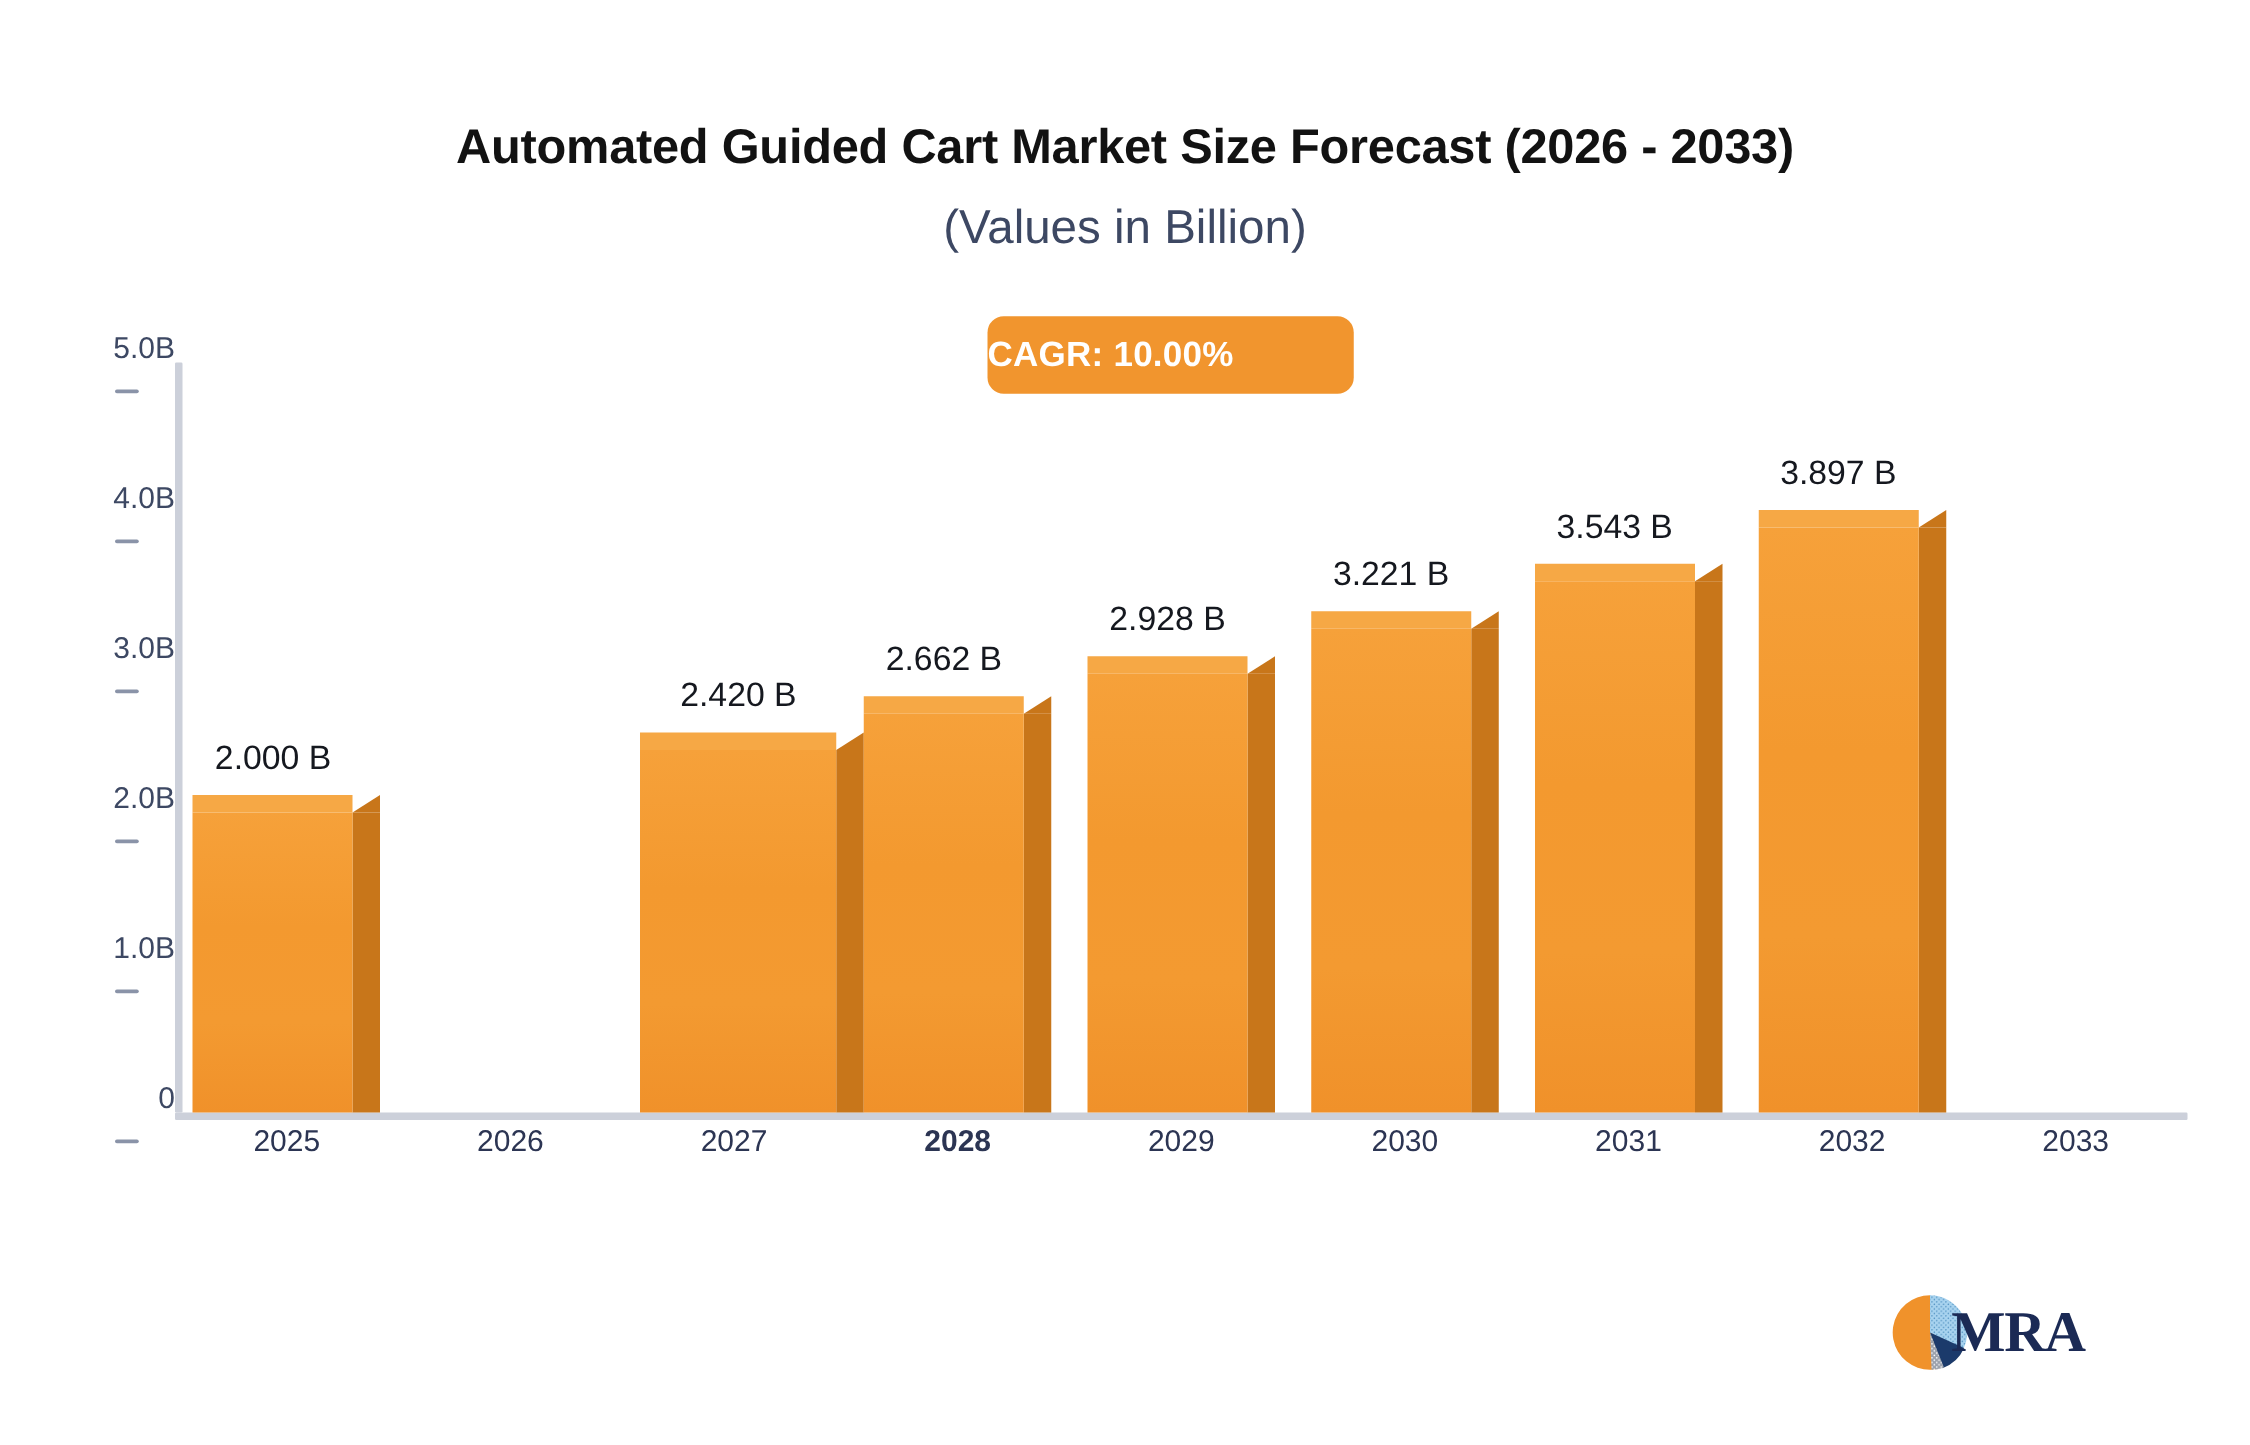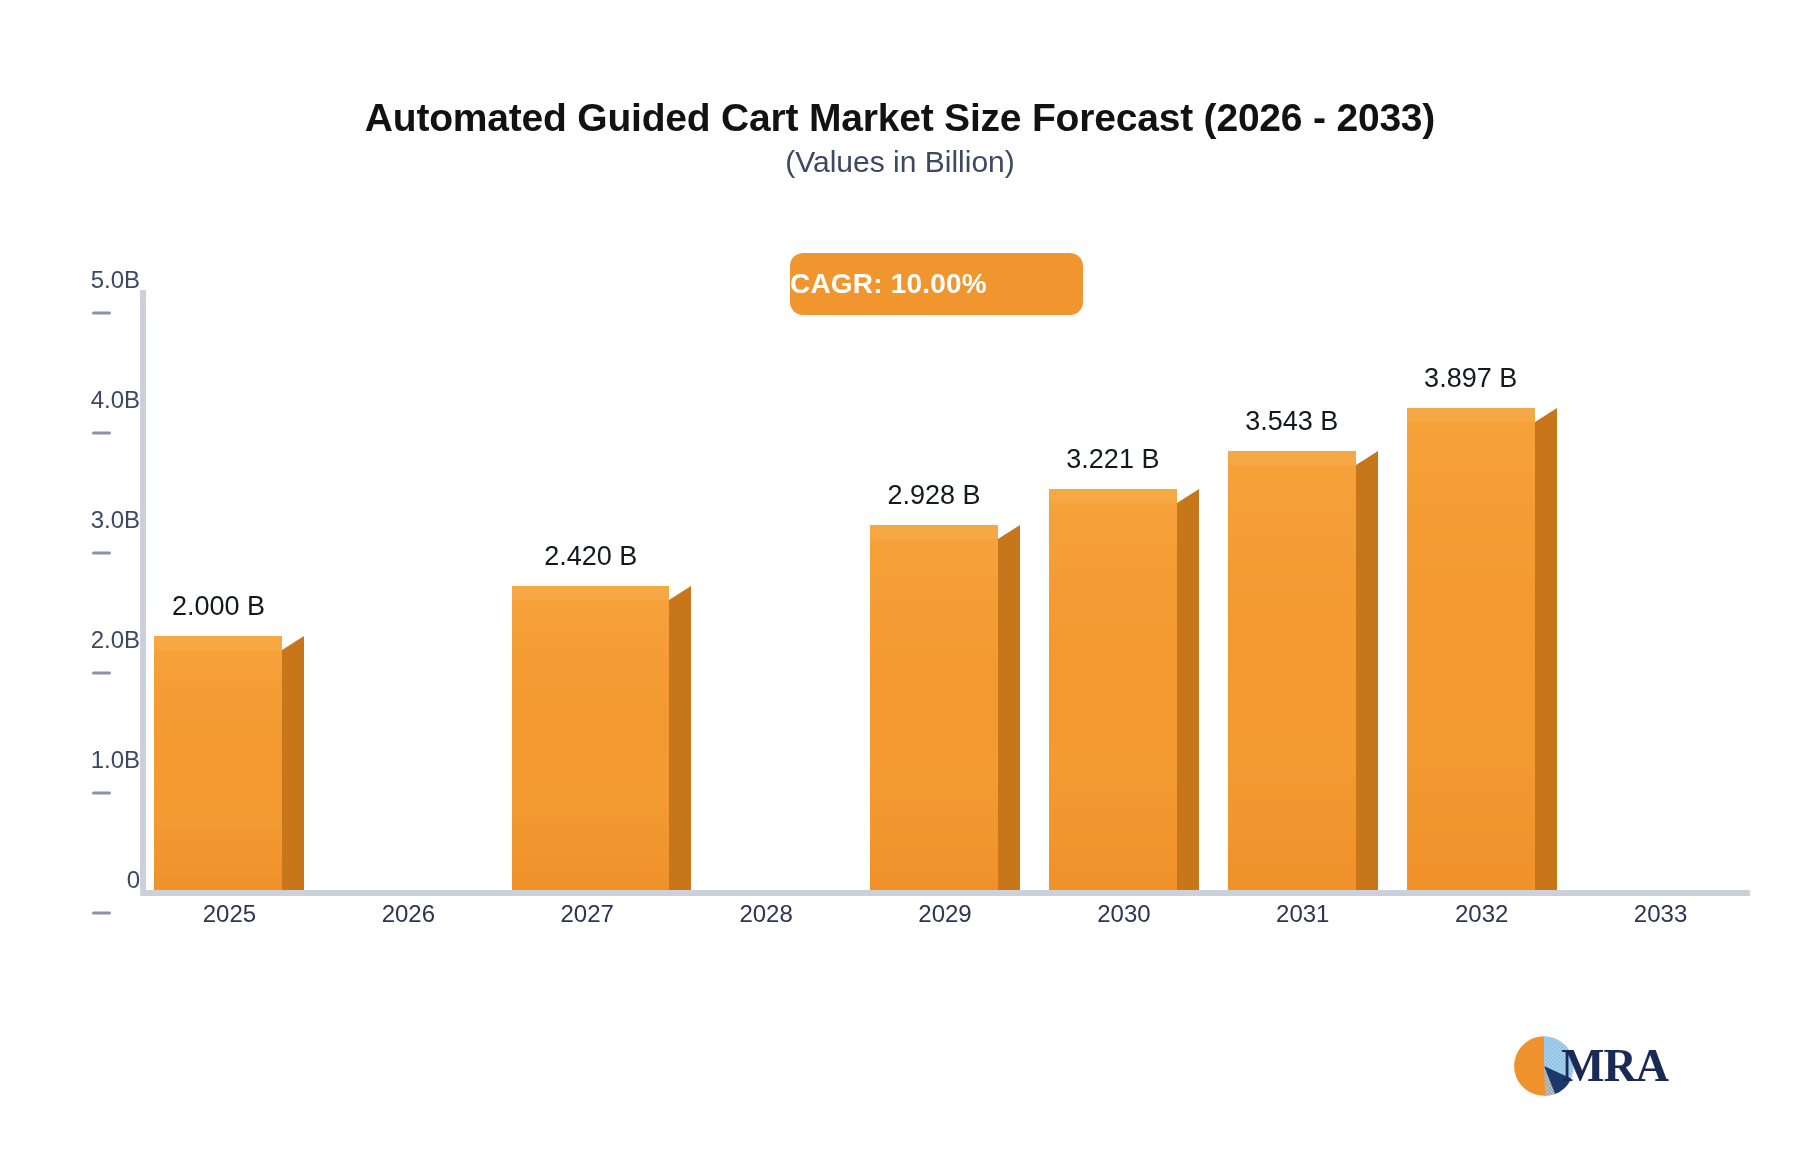--- a/index.html
+++ b/index.html
@@ -30,22 +30,22 @@
   }
   .chart-title {
     font-size: 39px;
     font-weight: bold;
     color: #121212;
     letter-spacing: -0.2px;
     line-height: 1.15;
     font-family: "Liberation Sans", sans-serif;
   }
   .chart-subtitle {
-    margin-top: 4px;
-    font-size: 30px;
+    margin-top: 20px;
+    font-size: 38px;
     color: #3d4863;
     font-family: "Liberation Sans", sans-serif;
   }
 
   
   .cagr-badge {
     position: absolute;
     top: 253px;
     left: 790px;
     width: 293px;
@@ -274,20 +274,26 @@
           <div class="bar-front" style="height: 240px;"></div>
           <div class="bar-top"></div>
           <div class="bar-label" style="bottom: 268px;">2.000 B</div>
         </div>
         <div class="bar-group" style="left: 372.222px; width: 136px; height: 290.4px; padding-left: 21px;">
           <div class="bar-side" style="height: 290.4px;"></div>
           <div class="bar-front" style="height: 290.4px;"></div>
           <div class="bar-top"></div>
           <div class="bar-label" style="bottom: 318.4px;">2.420 B</div>
         </div>
+        <div class="bar-group" style="left: 551.111px; width: 128px; height: 319.44px;">
+          <div class="bar-side" style="height: 319.44px;"></div>
+          <div class="bar-front" style="height: 319.44px;"></div>
+          <div class="bar-top"></div>
+          <div class="bar-label" style="bottom: 347.44px;">2.662 B</div>
+        </div>
         <div class="bar-group" style="left: 730px; width: 128px; height: 351.36px;">
           <div class="bar-side" style="height: 351.36px;"></div>
           <div class="bar-front" style="height: 351.36px;"></div>
           <div class="bar-top"></div>
           <div class="bar-label" style="bottom: 379.36px;">2.928 B</div>
         </div>
         <div class="bar-group" style="left: 908.889px; width: 128px; height: 386.52px;">
           <div class="bar-side" style="height: 386.52px;"></div>
           <div class="bar-front" style="height: 386.52px;"></div>
           <div class="bar-top"></div>
@@ -305,21 +311,21 @@
           <div class="bar-top"></div>
           <div class="bar-label" style="bottom: 495.64px;">3.897 B</div>
         </div>
       </div>
   </div>
 
   <div class="x-labels" id="x-labels">
       <div class="x-label" style="left: 89.4444px;">2025</div>
       <div class="x-label" style="left: 268.333px;">2026</div>
       <div class="x-label" style="left: 447.222px;">2027</div>
-      <div class="x-label" style="left: 626.111px;">2028</div>
+      <div class="x-label" style="left: 626.111px; font-weight: bold;">2028</div>
       <div class="x-label" style="left: 805px;">2029</div>
       <div class="x-label" style="left: 983.889px;">2030</div>
       <div class="x-label" style="left: 1162.78px;">2031</div>
       <div class="x-label" style="left: 1341.67px;">2032</div>
       <div class="x-label" style="left: 1520.56px;">2033</div>
     </div>
 
   <div class="logo">
     <svg class="logo-mark" viewBox="0 0 100 100">
       <defs>

